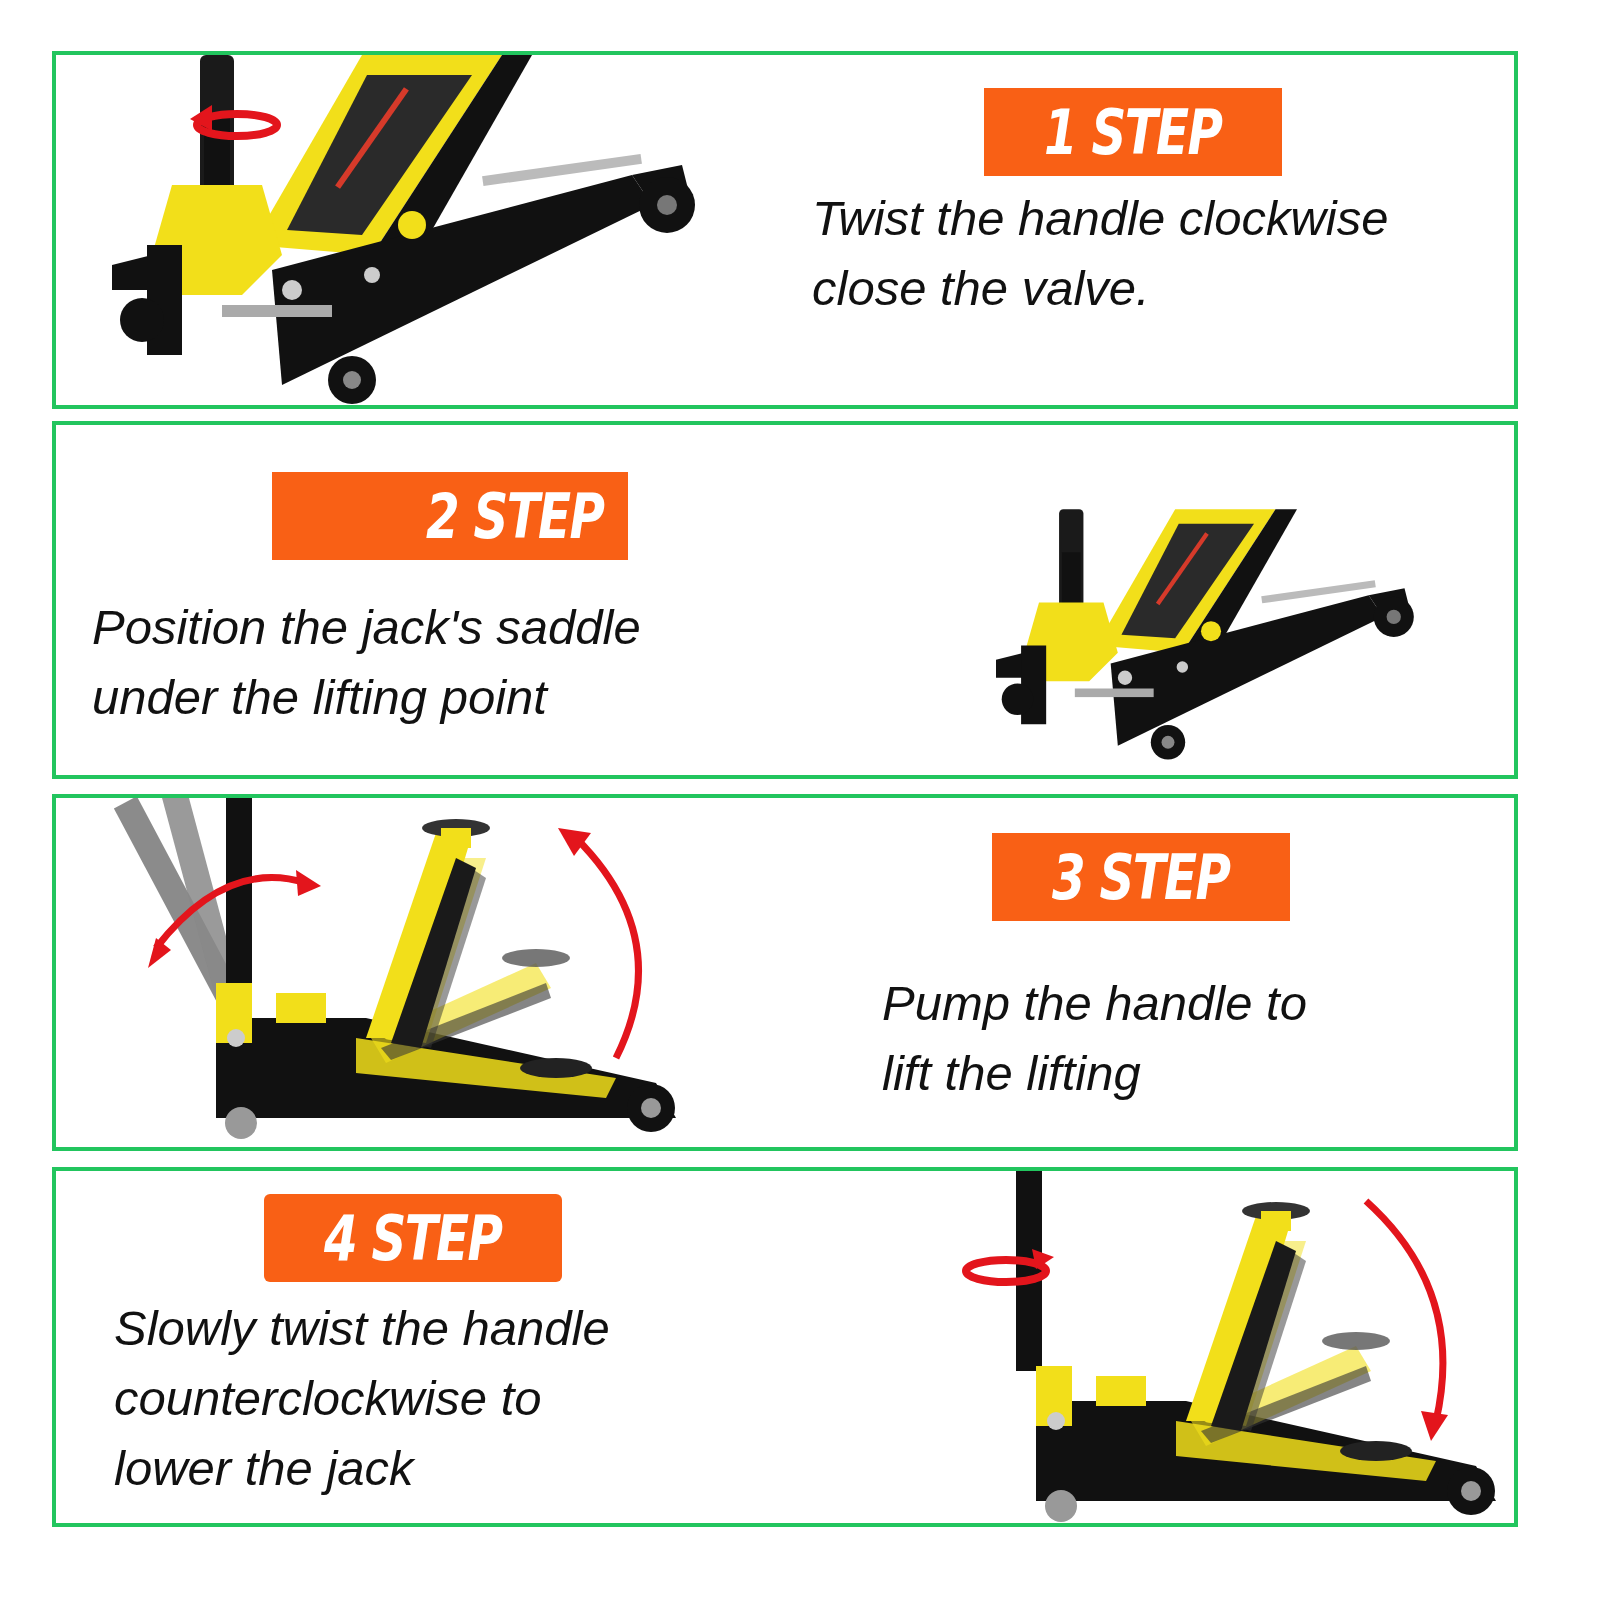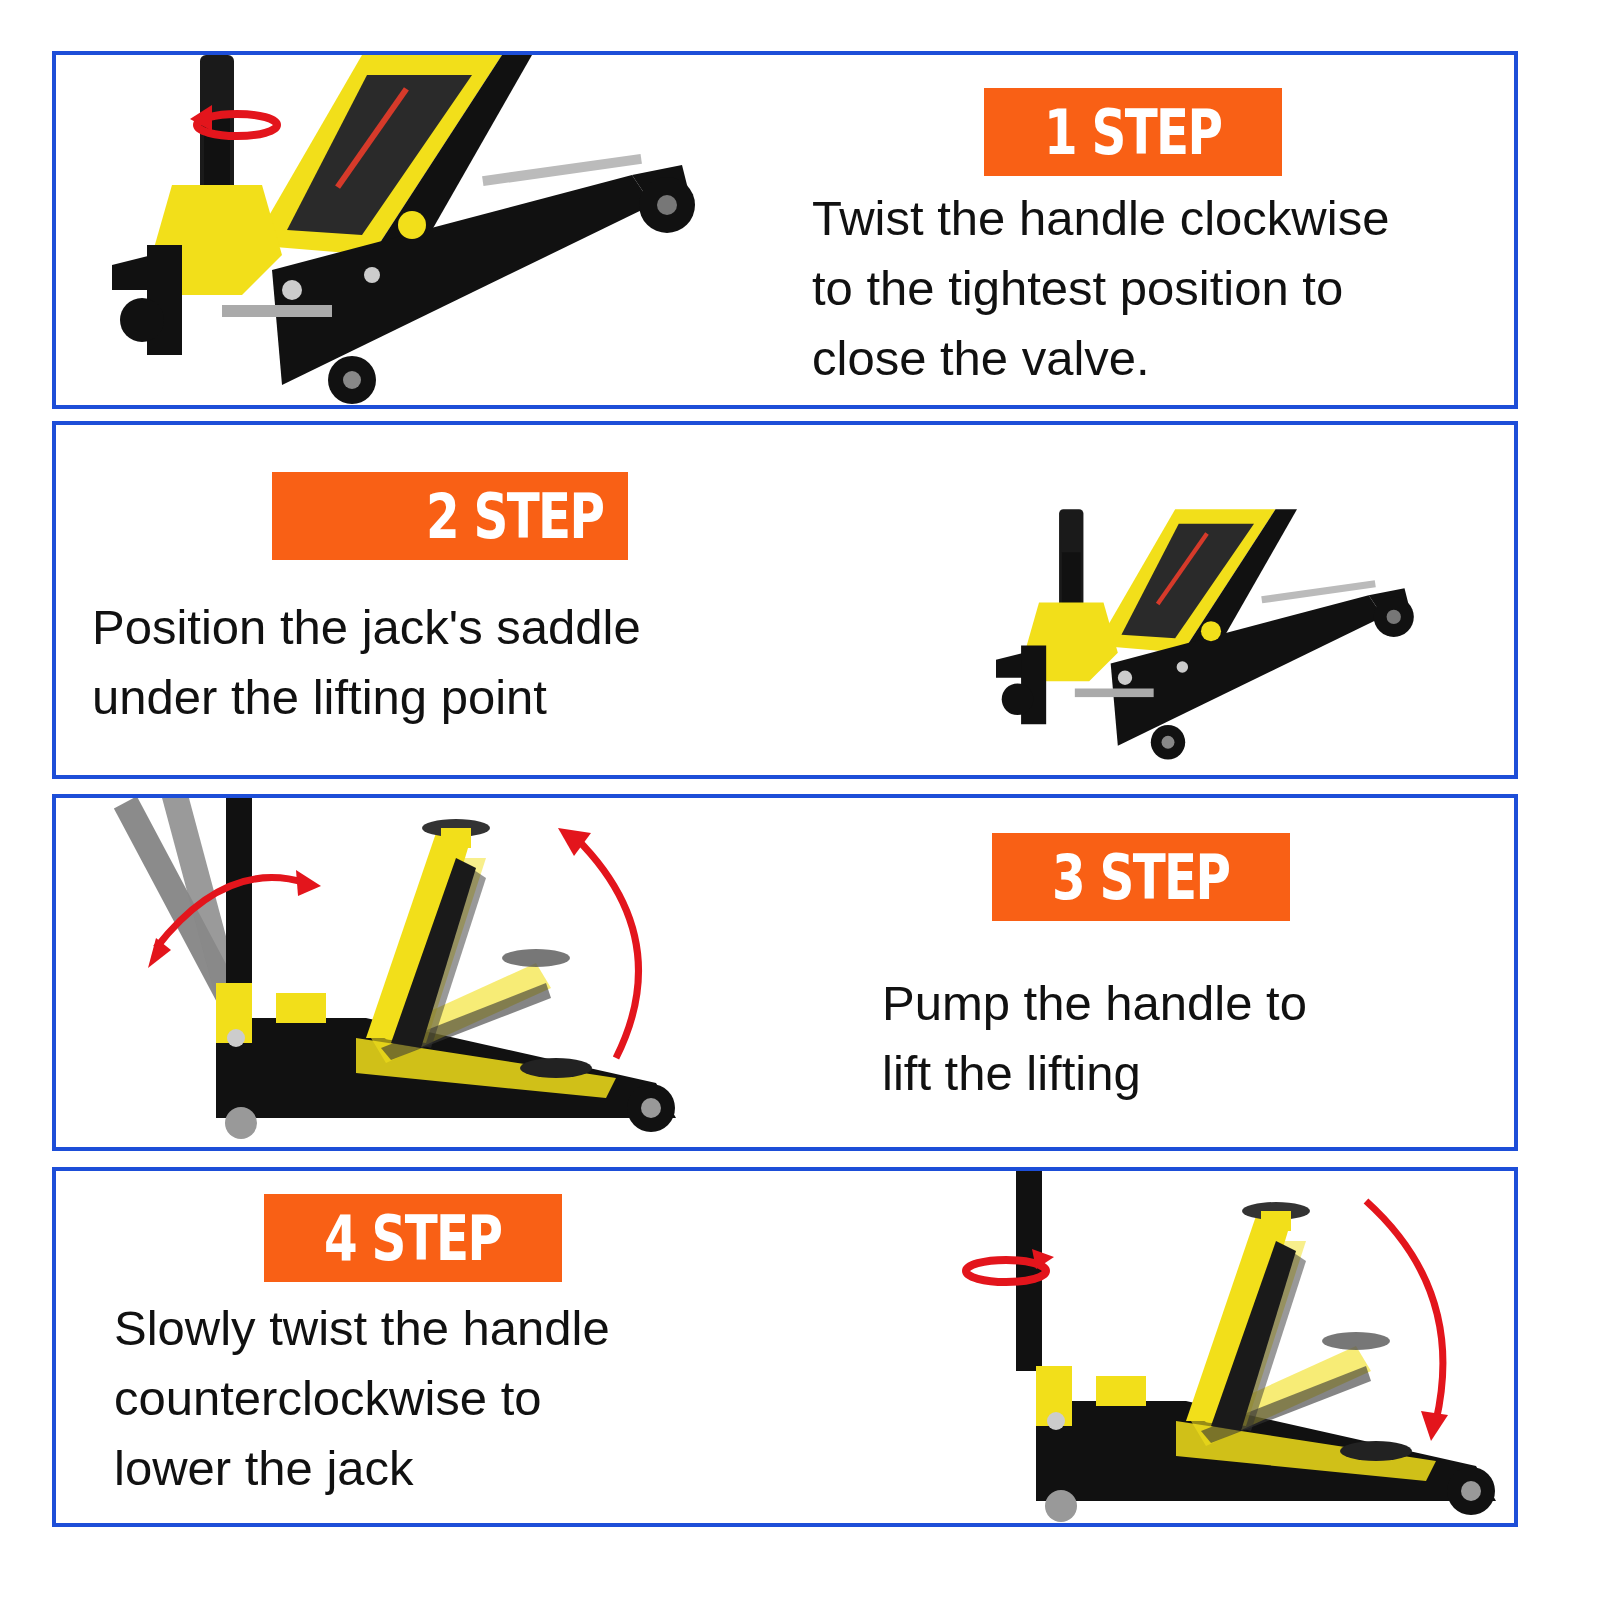--- a/index.html
+++ b/index.html
@@ -1,17 +1,17 @@
 <!DOCTYPE html>
 <html><head>
 <meta charset="utf-8">
 <style>
   html,body{margin:0;padding:0;background:#fff;}
   body{width:1600px;height:1600px;position:relative;overflow:hidden;font-family:"Liberation Sans","DejaVu Sans",sans-serif;}
-  .panel{position:absolute;left:52px;width:1466px;border:4px solid #1d4ed8;box-sizing:border-box;background:#fff;overflow:hidden;}
+  .panel{position:absolute;left:52px;width:1466px;border:4px solid #22c55e;box-sizing:border-box;background:#fff;overflow:hidden;font-style:italic;}
   .badge{position:absolute;background:#F96015;color:#fff;font-family:"DejaVu Sans","Liberation Sans",sans-serif;font-weight:bold;font-size:62px;letter-spacing:-2px;display:flex;align-items:center;justify-content:center;transform-origin:center;}
   .badge span{display:inline-block;transform:scaleX(0.78);}
   .desc{position:absolute;color:#111;font-size:49px;line-height:70px;font-family:"Liberation Sans",sans-serif;}
   .desc div{white-space:nowrap;}
   .img{position:absolute;}
 </style>
 </head>
 <body>
 
 <svg width="0" height="0" style="position:absolute">
@@ -80,21 +80,20 @@
     <g>
       <ellipse cx="125" cy="70" rx="40" ry="11" fill="none" stroke="#E3151C" stroke-width="8"></ellipse>
       <polygon points="78,64 100,50 100,76" fill="#E3151C"></polygon>
     </g>
   </svg>
   <div class="badge" style="left:928px;top:33px;width:298px;height:88px;">
       <span>1 STEP</span>
     </div>
   <div class="desc" style="left:756px;top:128px;">
     <div>Twist the handle clockwise</div>
-    <div>to the tightest position to</div>
     <div>close the valve.</div>
   </div>
 </div>
 
 <div class="panel" style="top:421px;height:358px;">
   <div class="badge" style="left:216px;top:47px;width:356px;height:88px;justify-content:flex-end;">
       <span>2 STEP</span>
     </div>
   <div class="desc" style="left:36px;top:167px;">
     <div>Position the jack's saddle</div>
@@ -122,21 +121,21 @@
   <div class="badge" style="left:936px;top:35px;width:298px;height:88px;">
       <span>3 STEP</span>
     </div>
   <div class="desc" style="left:826px;top:170px;">
     <div>Pump the handle to</div>
     <div>lift the lifting</div>
   </div>
 </div>
 
 <div class="panel" style="top:1167px;height:360px;">
-  <div class="badge" style="left:208px;top:23px;width:298px;height:88px;">
+  <div class="badge" style="left:208px;top:23px;width:298px;height:88px;border-radius:6px;">
       <span>4 STEP</span>
     </div>
   <div class="desc" style="left:58px;top:122px;">
     <div>Slowly twist the handle</div>
     <div>counterclockwise to</div>
     <div>lower the jack</div>
   </div>
   <svg class="img" style="left:880px;top:0;" width="560" height="355" viewBox="0 0 560 355">
     <rect x="80" y="0" width="26" height="200" fill="#111"></rect>
     <g>

